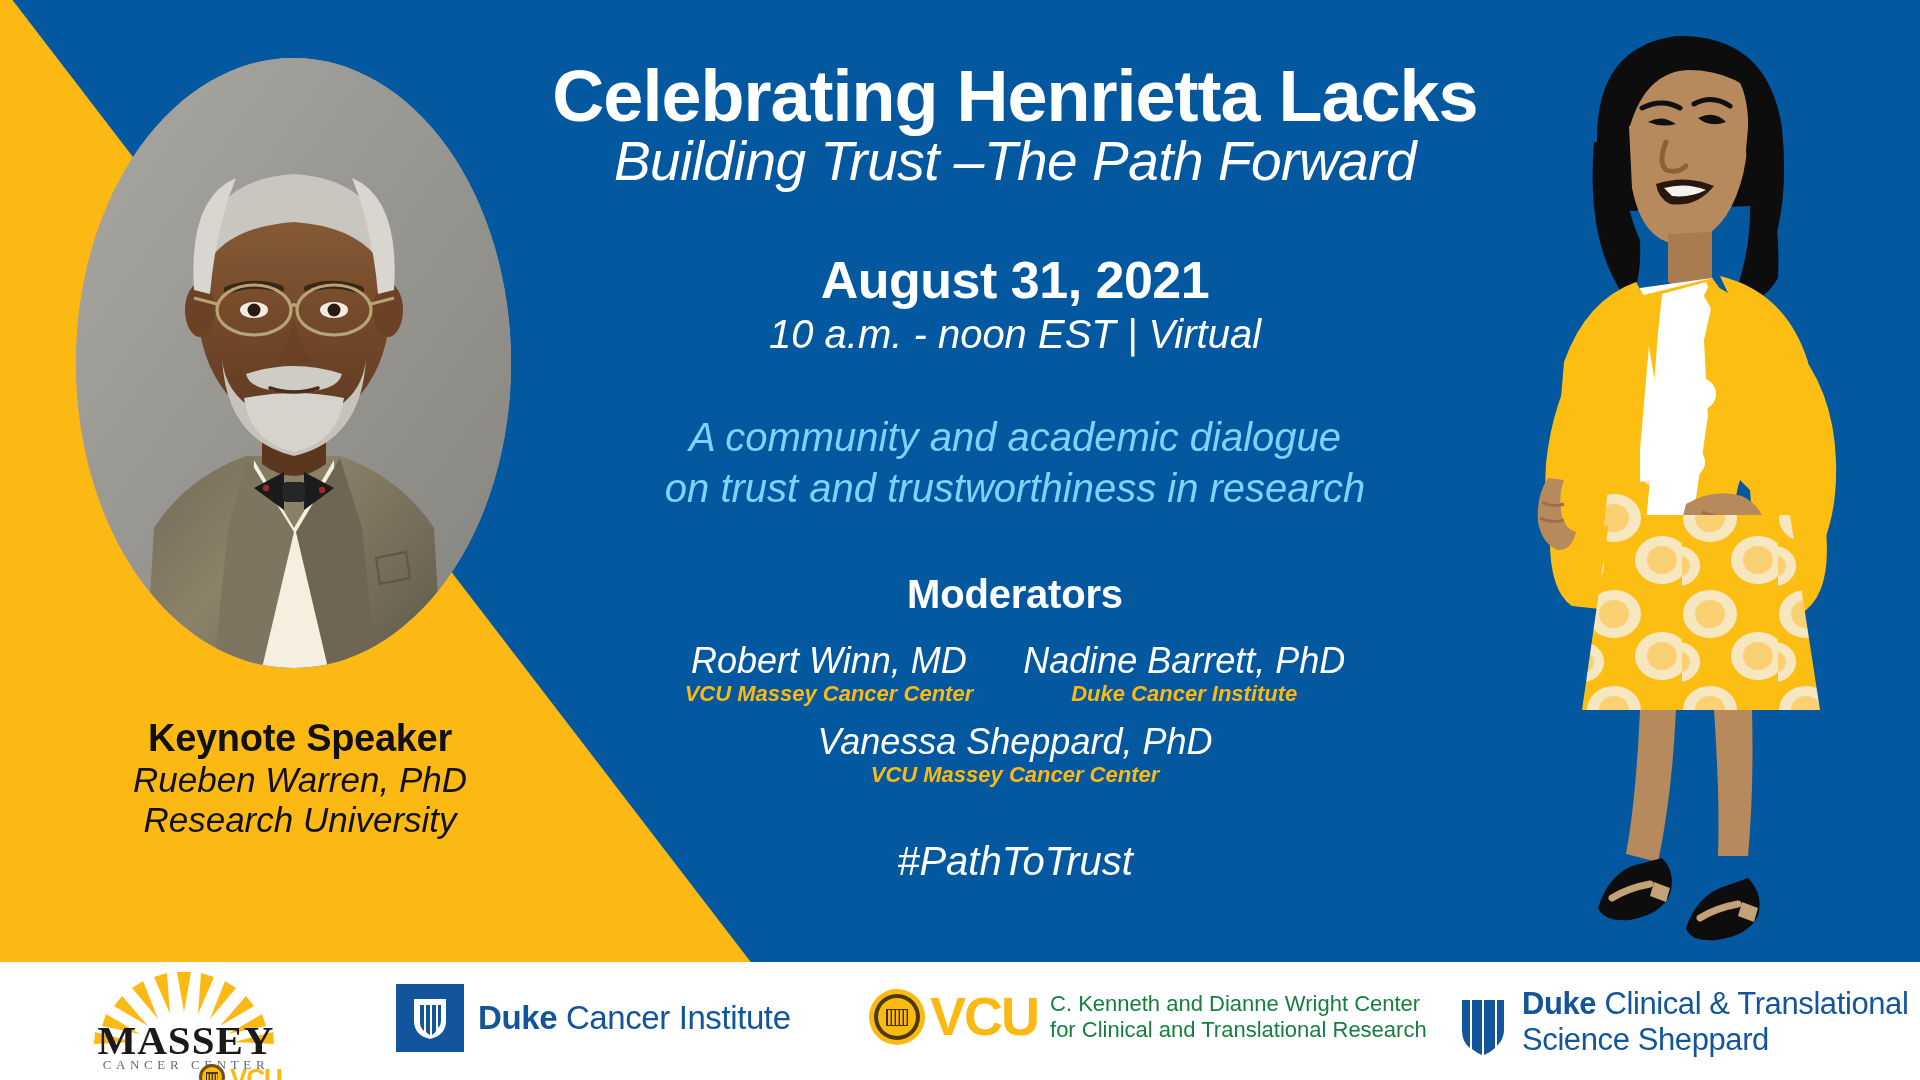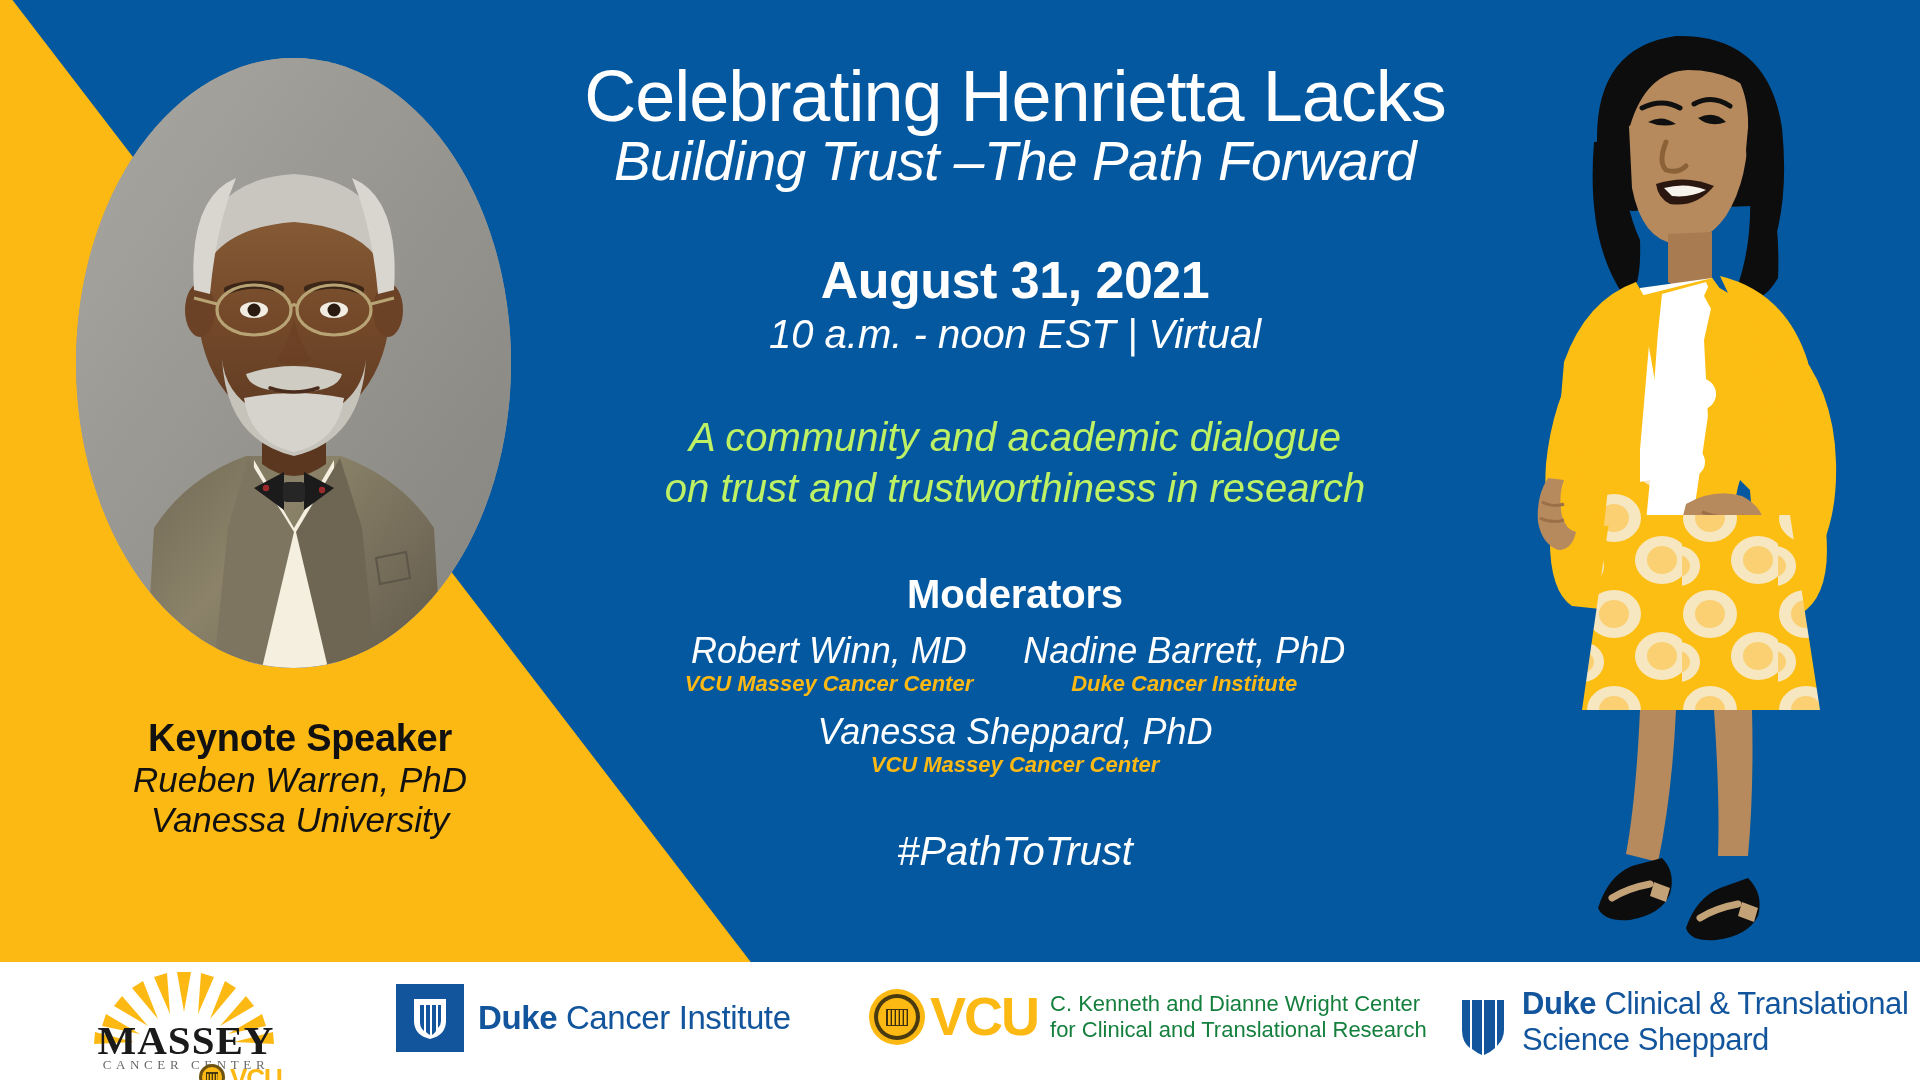--- a/index.html
+++ b/index.html
@@ -61,21 +61,21 @@
     position:absolute;
     left:510px; top:0;
     width:1010px; height:962px;
     z-index:5;
     text-align:center;
     color:#ffffff;
   }
   .main-title {
     margin-top:60px;
     font-size:72px;
-    font-weight:normal;
+    font-weight:bold;
     letter-spacing:-1px;
     line-height:1.02;
     white-space:nowrap;
   }
   .sub-title {
     margin-top:0;
     font-size:55px;
     font-style:italic;
     font-weight:normal;
     letter-spacing:-0.5px;
@@ -90,36 +90,36 @@
     line-height:1.05;
   }
   .event-time {
     margin-top:4px;
     font-size:40px;
     font-style:italic;
     line-height:1.1;
   }
   .tagline {
     margin-top:56px;
-    color:#bef264;
+    color:#7dd3fc;
     font-size:40px;
     font-style:italic;
     line-height:1.28;
   }
   .moderators-heading {
     margin-top:58px;
     font-size:40px;
     font-weight:bold;
     letter-spacing:-0.2px;
   }
   .mod-row {
     display:flex;
     justify-content:center;
     align-items:flex-start;
-    margin-top:14px;
+    margin-top:24px;
     gap:50px;
   }
   .mod {
     display:flex;
     flex-direction:column;
     align-items:center;
   }
   .mod-name {
     font-size:36px;
     font-style:italic;
@@ -274,21 +274,21 @@
 
       <path d="M194 330 Q218 338 242 330" stroke="#4a2c1c" stroke-width="3.5" fill="none" stroke-linecap="round"></path>
 
       <path d="M300 500 L330 494 L334 520 L304 526 Z" fill="none" stroke="#5d5648" stroke-width="2"></path>
     </svg>
   </div>
 
   <div class="keynote-block">
     <div class="keynote-title">Keynote Speaker</div>
     <div class="keynote-name">Rueben Warren, PhD</div>
-    <div class="keynote-org">Vanessa University</div>
+    <div class="keynote-org">Research University</div>
   </div>
 
   <div class="center-col">
     <div class="main-title">Celebrating Henrietta Lacks</div>
     <div class="sub-title">Building Trust –The Path Forward</div>
 
     <div class="event-date">August 31, 2021</div>
     <div class="event-time">10 a.m. - noon EST | Virtual</div>
 
     <div class="tagline">

